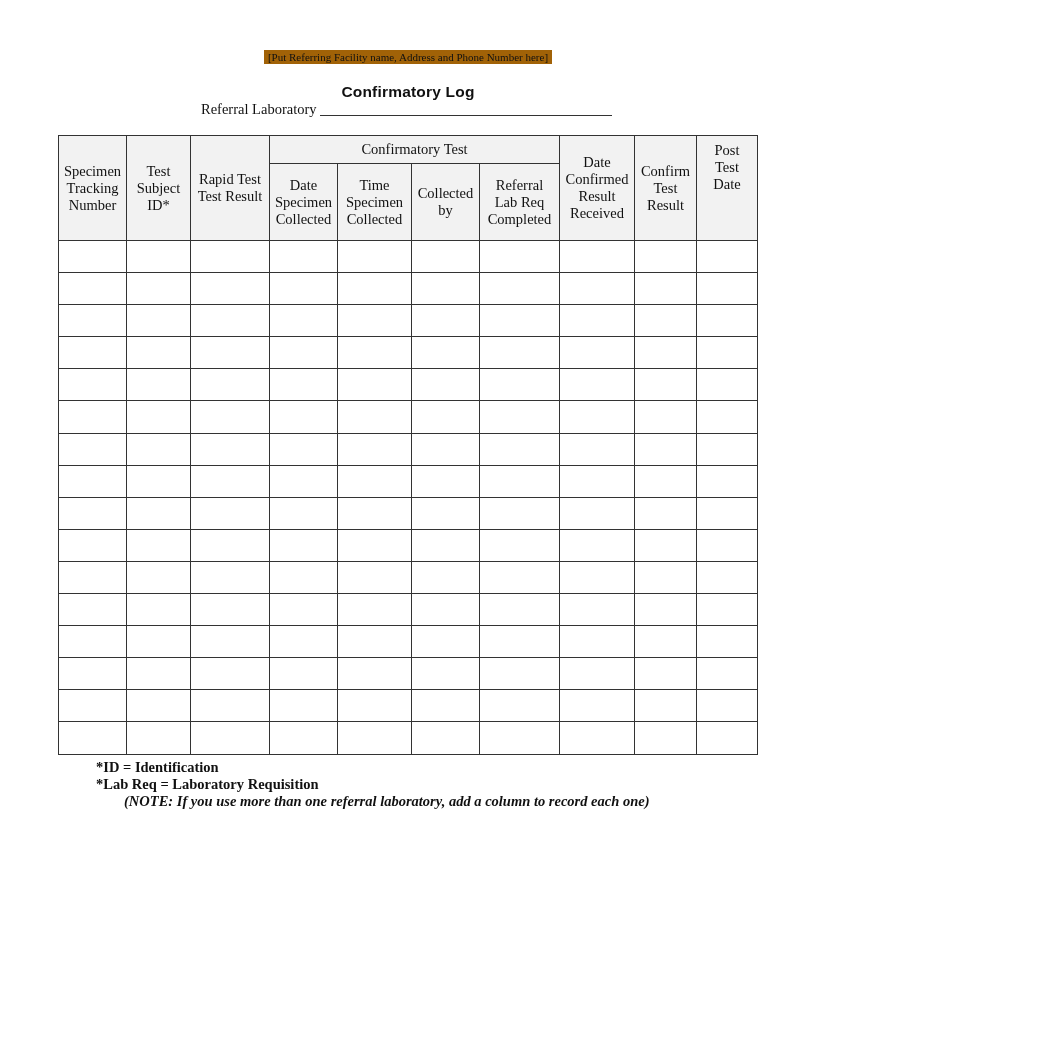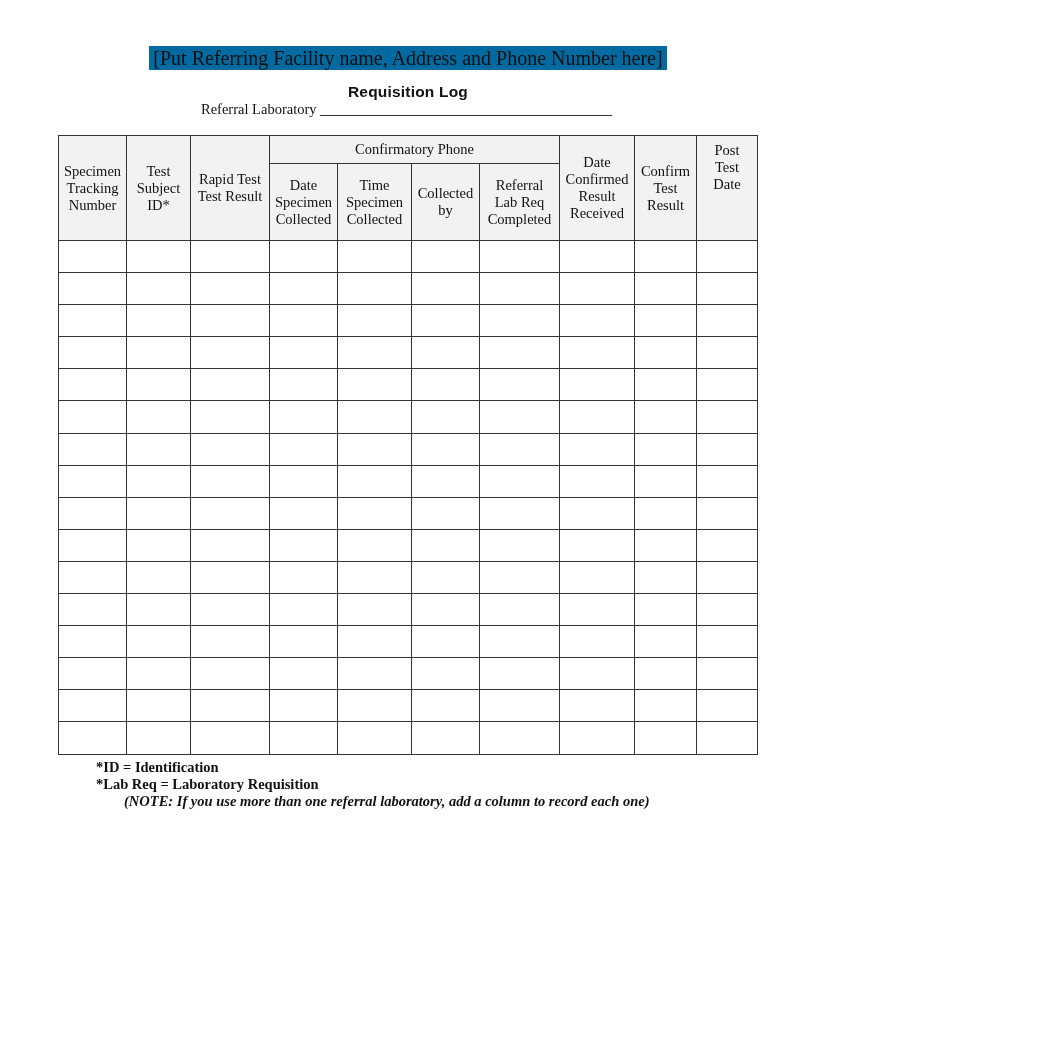--- a/index.html
+++ b/index.html
@@ -1,37 +1,37 @@
 <!DOCTYPE html>
 <html><head>
   <meta charset="utf-8">
   <style>
     html, body { margin: 0; padding: 0; background: #ffffff; }
     body { width: 1056px; height: 1056px; position: relative; overflow: hidden;
            font-family: "Liberation Serif", serif; color: #111; }
     .facility { position: absolute; top: 47px; left: 0; width: 816px; text-align: center; }
-    .facility span { background: #0369a1; font-size: 20px; padding: 1px 4px; }
+    .facility span { background: #a16207; font-size: 11px; padding: 1px 4px; }
     .title { position: absolute; top: 83px; left: 0; width: 816px; text-align: center;
              font-family: "Liberation Sans", sans-serif; font-weight: bold; font-size: 15.5px; letter-spacing: 0.2px; }
     .reflab { position: absolute; top: 101px; left: 201px; font-size: 14.5px; display: flex; align-items: center; }
     .reflab .line { display: inline-block; width: 292px; border-bottom: 1px solid #333; height: 14px; margin-left: 3px; margin-bottom: 2px; }
     table.log { position: absolute; top: 135px; left: 58px; border-collapse: collapse; table-layout: fixed; }
     table.log th, table.log td { border: 1.3px solid #333; padding: 0; }
     table.log th { background: #f2f2f2; font-weight: normal; font-size: 14.5px; line-height: 17px; text-align: center; vertical-align: middle; }
     table.log td { height: 31.1px; }
     .foot { position: absolute; left: 96px; font-size: 14.5px; font-weight: bold; }
     .foot.note { font-style: italic; margin-left: 28px; }
   </style>
 </head>
 <body>
 
 <div class="facility">
   <span>[Put Referring Facility name, Address and Phone Number here]</span>
 </div>
-<div class="title">Requisition Log</div>
+<div class="title">Confirmatory Log</div>
 <div class="reflab">
   <span>Referral Laboratory</span>
   <span class="line"></span>
 </div>
 
 <table class="log">
   <colgroup>
     <col style="width:68px">
       <col style="width:64px">
       <col style="width:79px">
@@ -41,21 +41,21 @@
       <col style="width:80px">
       <col style="width:75px">
     <col style="width:62px">
       <col style="width:61px">
   </colgroup>
   <thead>
     <tr style="height:28px">
       <th rowspan="2">Specimen<br>Tracking<br>Number</th>
       <th rowspan="2">Test<br>Subject<br>ID*</th>
       <th rowspan="2">Rapid Test<br>Test Result</th>
-      <th colspan="4" style="vertical-align:middle">Confirmatory Phone</th>
+      <th colspan="4" style="vertical-align:middle">Confirmatory Test</th>
       <th rowspan="2">Date<br>Confirmed<br>Result<br>Received</th>
       <th rowspan="2">Confirm<br>Test<br>Result</th>
       <th rowspan="2" style="vertical-align:top;padding-top:6px">Post<br>Test<br>Date</th>
     </tr>
     <tr style="height:77px">
       <th>Date<br>Specimen<br>Collected</th>
       <th>Time<br>Specimen<br>Collected</th>
       <th>Collected<br>by</th>
       <th>Referral<br>Lab Req<br>Completed</th>
     </tr>

